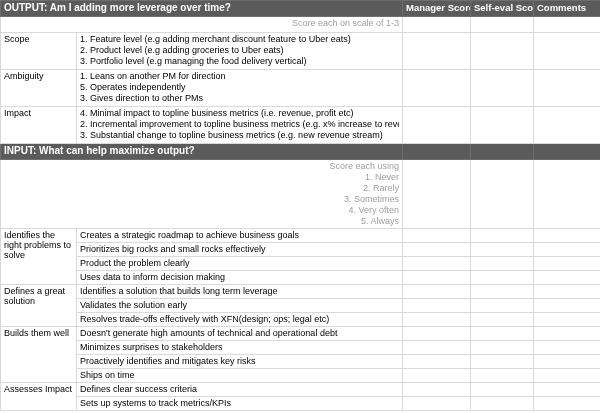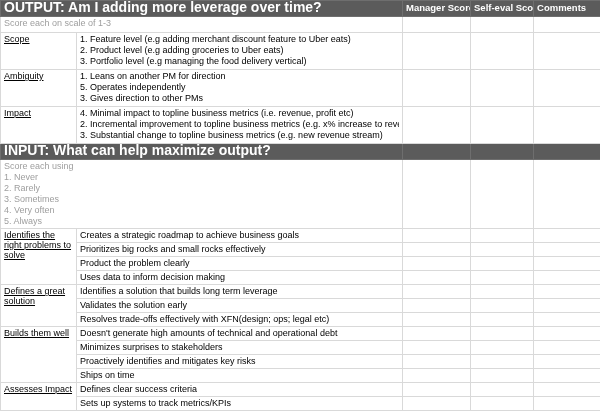--- a/index.html
+++ b/index.html
@@ -21,24 +21,24 @@
     overflow:hidden; white-space:nowrap;
     background:#fff;
   }
   tr.h16 td { height:16px; }
   tr.desc-row td { height:37px; }
   tr.item-row td { height:13px; }
   td.dark {
     background:#5b5b5b; color:#ffffff; font-weight:bold;
     border-color:#6e6e6e; font-size:9.5px;
   }
-  td.title { font-size:14px; }
-  td.muted { color:#9e9e9e; }
+  td.title { font-size:10px; }
+  td.muted { color:#9e9e9e;text-align:right; }
   td.scale { height:54px; }
-  td.cat { font-weight:normal;text-decoration:underline; }
+  td.cat { font-weight:normal; }
   td.wrap { white-space:normal; line-height:10px; }
   span.line { display:block; line-height:11px; white-space:nowrap; overflow:hidden; }
   td.score { background:#fff; }
 </style>
 </head>
 <body>
 
 <table class="sheet">
   <colgroup>
     <col style="width:76px">

